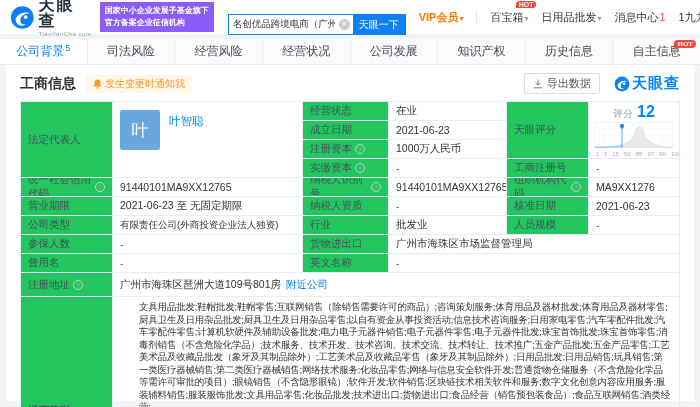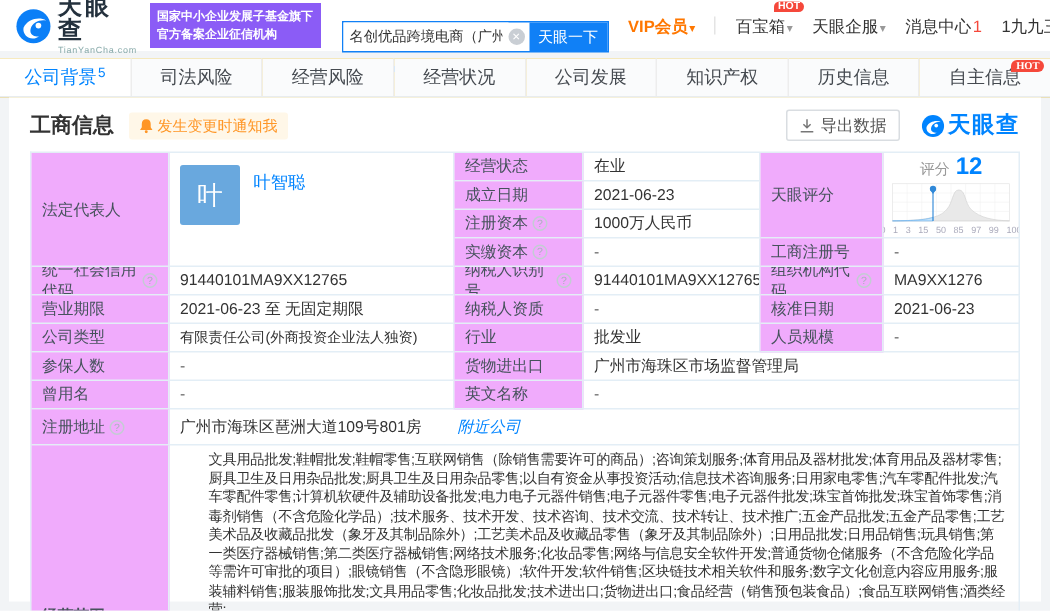--- a/index.html
+++ b/index.html
@@ -26,21 +26,21 @@
   .hmi .car { font-size:8px; color:#999; margin-left:1px; }
   .vip { color:#ff7700; font-weight:bold; }
   .vip .car { color:#ff7700; }
   .hot { position:absolute; top:-9px; right:-8px; background:#f5483b; color:#fff; font-size:7px; padding:0 3px; border-radius:5px 5px 5px 0; font-weight:bold; }
   .cnt { color:#f5483b; margin-left:1px; }
   .vdiv { width:1px; height:12px; background:#e4e4e4; margin-left:13px; }
 
   .gap { height:5px; background:#f2f4f6; }
 
   
-  .nav { height:26px; display:flex; background:#eab308; border-bottom:1px solid #e8ecef; }
+  .nav { height:26px; display:flex; background:#f0abfc; border-bottom:1px solid #e8ecef; }
   .nitem { flex:1; display:flex; align-items:center; justify-content:center; font-size:12px; color:#454a50; border-right:1px solid #ededed; cursor:pointer; position:relative; background:#fafbfc; }
   .nitem:last-child { border-right:0;font-family:Liberation Serif, serif; }
   .nitem.on { background:#fff; color:#0084ff; }
   .ncount { font-size:9px; color:#0084ff; vertical-align:super; margin-left:1px; position:relative; top:-4px; }
   .nhot { position:absolute; top:1px; right:4px; background:#f5483b; color:#fff; font-size:7px; padding:0 3px; border-radius:5px 5px 5px 0; font-weight:bold; }
 
   
   .card { background:#fff; margin:0 6px; height:336px; padding:8px 14px 6px; }
   .sechdr { display:flex; align-items:center; margin-bottom:7px; }
   .sectitle { font-size:14px; font-weight:bold; color:#333; }
@@ -50,21 +50,21 @@
   .exportbtn svg { width:10px; height:10px; margin-right:4px; }
   .wmark { margin-left:14px; display:flex; align-items:center; }
   .wmark svg { width:16px; height:16px; }
   .wmark span { color:#0084ff; font-size:15px; font-weight:bold; margin-left:2px; letter-spacing:1px; }
 
   
   .tbl { display:grid; grid-template-columns:92px 190px 86px 118px 82px 1fr;
          grid-template-rows:repeat(9,19px) 24px auto;
          border-top:1px solid #e3eef6; border-left:1px solid #e3eef6; font-size:10.5px; }
   .cell { border-right:1px solid #e3eef6; border-bottom:1px solid #e3eef6; display:flex; align-items:center; padding:0 7px; overflow:hidden; }
-  .lbl { background:#f0abfc; color:#46525c; }
+  .lbl { background:#22c55e; color:#46525c; }
   .val { color:#333; }
   .dash { color:#666; }
   .qicon { display:inline-block; width:10px; height:10px; border:1px solid #c3ccd3; border-radius:50%; color:#a7b2ba; font-size:7px; line-height:9px; text-align:center; margin-left:3px; flex:none; cursor:pointer; }
   .qicon::before { content:"?"; }
   .blue { color:#0084ff; cursor:pointer; }
 
   .g-legal-l { grid-area:1/1/5/2; } .g-legal-v { grid-area:1/2/5/3; align-items:flex-start; padding-top:8px; }
   .avatar { width:40px; height:40px; background:#69a8de; border-radius:2px; color:#fff; font-size:17px; display:flex; align-items:center; justify-content:center; flex:none; }
   .legalname { margin-left:9px; font-size:11.5px; margin-top:4px; }
   .g-status-l{grid-area:1/3/2/4}.g-status-v{grid-area:1/4/2/5}
@@ -82,21 +82,21 @@
   .g-type-l{grid-area:7/1/8/2}.g-type-v{grid-area:7/2/8/3; font-size:9.5px;}
   .g-ind-l{grid-area:7/3/8/4}.g-ind-v{grid-area:7/4/8/5}
   .g-staff-l{grid-area:7/5/8/6}.g-staff-v{grid-area:7/6/8/7}
   .g-ins-l{grid-area:8/1/9/2}.g-ins-v{grid-area:8/2/9/3}
   .g-auth-l{grid-area:8/3/9/4}.g-auth-v{grid-area:8/4/9/7}
   .g-form-l{grid-area:9/1/10/2}.g-form-v{grid-area:9/2/10/3}
   .g-eng-l{grid-area:9/3/10/4}.g-eng-v{grid-area:9/4/10/7}
   .g-addr-l{grid-area:10/1/11/2}.g-addr-v{grid-area:10/2/11/7}
   .g-scope-l{grid-area:11/1/12/2; align-items:flex-end; padding-top:5px;font-weight:bold;}
   .g-scope-v{grid-area:11/2/12/7; display:block; padding:4px 8px; font-size:9.5px; line-height:12.5px; color:#333; letter-spacing:-0.2px;margin-left:18px;}
-  .addrlink { margin-left:24px;font-style:italic; }
+  .addrlink { margin-left:5px; }
 
   .scorecap { font-size:10px; color:#999; }
   .scorenum { color:#0084ff; font-size:16px; font-weight:bold; margin-left:4px; }
   .scorechart { width:96px; }
   .ticks { display:flex; justify-content:space-between; font-size:6px; color:#aab; width:96px; padding:0 1px; }
 </style>
 </head>
 <body>
 
 <div class="hdr">
@@ -124,21 +124,21 @@
     <div class="sline">
       <input value="名创优品跨境电商（广州）有限公司" style="">
       <span class="sclear">×</span>
       <button class="sbtn">天眼一下</button>
     </div>
   </div>
   <div class="hmenu">
     <span class="hmi vip"><span>VIP会员</span><span class="car">▾</span></span>
     <span class="vdiv"></span>
     <span class="hmi"><span class="hot">HOT</span><span>百宝箱</span><span class="car">▾</span></span>
-    <span class="hmi"><span>天眼企服</span><span class="car">▾</span></span>
+    <span class="hmi"><span>日用品批发</span><span class="car">▾</span></span>
     <span class="hmi"><span>消息中心</span><span class="cnt">1</span></span>
     <span class="hmi"><span>1九九三</span></span>
   </div>
 </div>
 
 <div class="gap"></div>
 
 <div class="nav">
   <div class="nitem on">
       <span>公司背景</span>

